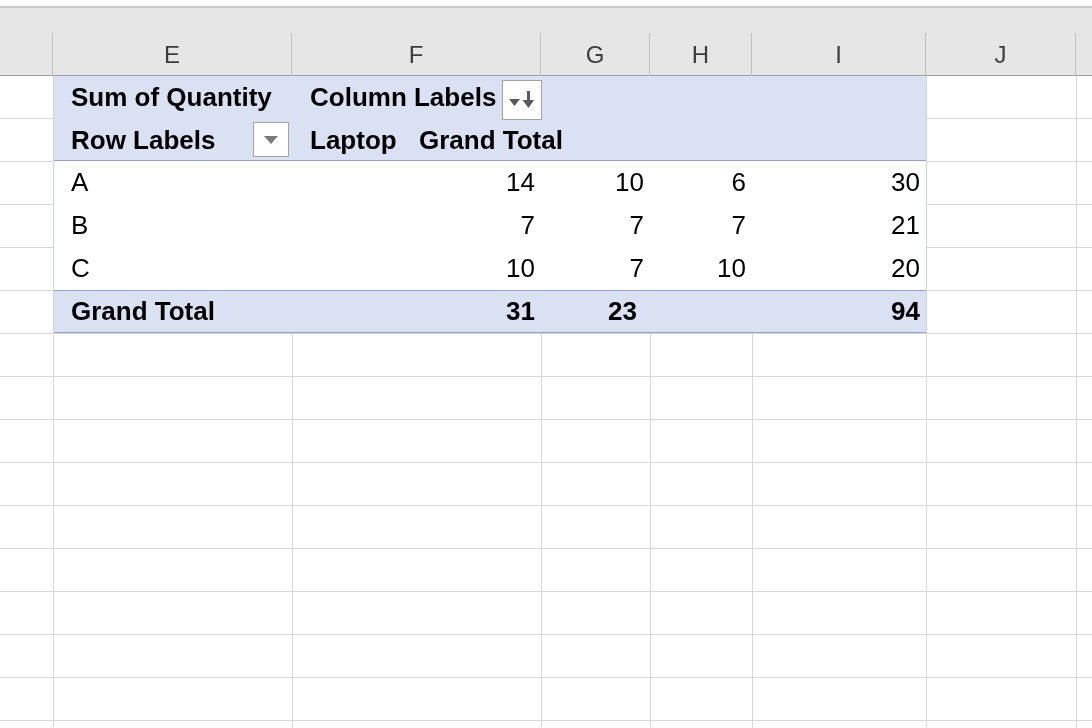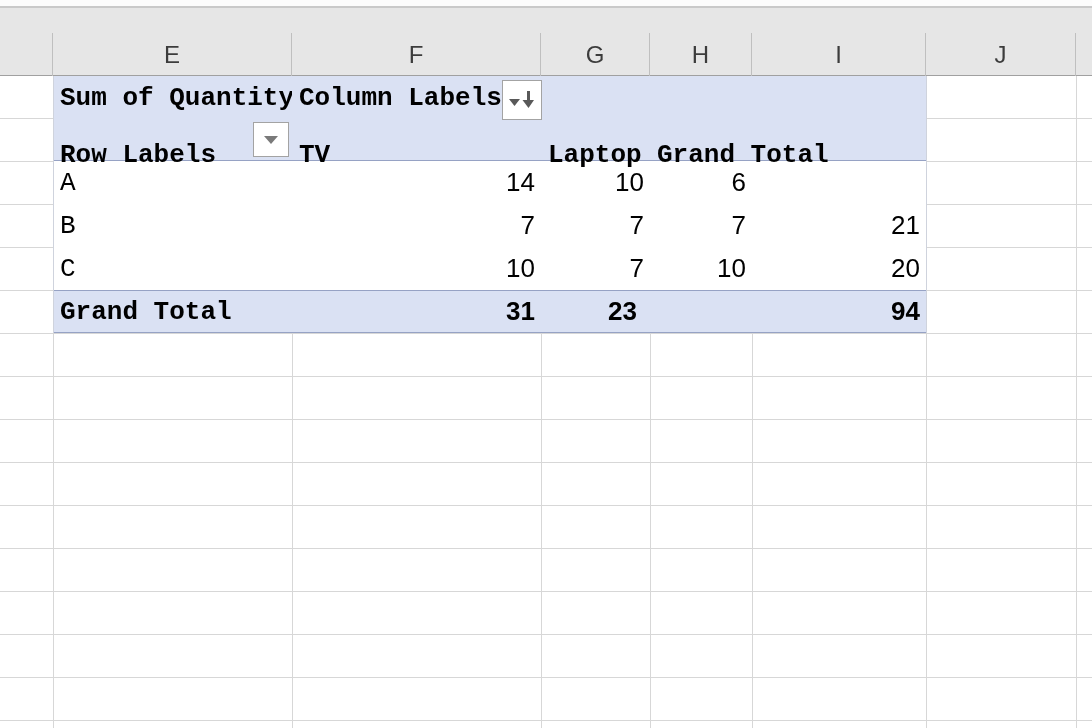--- a/index.html
+++ b/index.html
@@ -30,31 +30,31 @@
   
   .pivot { position:absolute; left:53px; top:76px; width:873px; height:257px;
            background:#fff; z-index:2; font-size:26px; color:#000; }
   .pivot-edge { position:absolute; top:76px; width:1px; height:257px; background:#cfd3dd; z-index:3; }
   .pe-l { left:53px; } .pe-r { left:926px; }
 
   .p-row { position:absolute; left:0; width:873px; display:flex; }
   .hdr-band { position:absolute; left:0; top:0; width:873px; height:85px;
               background:#dae1f3; border-bottom:1px solid #96a2c4; }
   .r1 { top:0;   height:43px; }
-  .r2 { top:58px; height:42px;align-items:flex-end; }
+  .r2 { top:43px; height:42px;align-items:flex-end; }
   .ra { top:85px;  height:43px; }
   .rb { top:128px; height:43px; }
   .rc { top:171px; height:43px; }
   .rt { top:214px; height:43px; background:#dae1f3;
         border-top:1px solid #96a2c4; border-bottom:1px solid #96a2c4; }
 
   .cell { display:flex; align-items:center; height:100%; overflow:hidden; white-space:nowrap; }
   .c-e { width:239px; } .c-f { width:249px; } .c-g { width:109px; } .c-h { width:102px; }
   .c-i { flex:1; }
-  .txt { justify-content:flex-start; padding-left:7px;font-family:Liberation Mono, monospace; }
+  .txt { justify-content:flex-start; padding-left:18px; }
   .num { justify-content:flex-end; padding-right:6px; }
   .b   { font-weight:bold; }
 
   
   .filter-btn { position:absolute; display:flex; align-items:center; justify-content:center;
                 background:#ffffff; border:1px solid #a3a3a3; cursor:pointer; z-index:4; }
   .btn-col { left:449px; top:4px;  width:40px; height:40px; }
   .btn-row { left:200px; top:46px; width:36px; height:35px; }
 </style>
 </head>
@@ -91,30 +91,30 @@
 
     <div class="hdr-band"></div>
 
     <div class="p-row r1">
       <div class="cell c-e txt b">Sum of Quantity</div>
       <div class="cell c-f txt b">Column Labels</div>
     </div>
 
     <div class="p-row r2">
       <div class="cell c-e txt b">Row Labels</div>
-      <div class="cell c-f txt b">TV</div>
       <div class="cell c-g txt b">Laptop</div>
       <div class="cell c-i txt b">Grand Total</div>
     </div>
 
     <div class="p-row ra">
       <div class="cell c-e txt">A</div>
       <div class="cell c-f num">14</div>
       <div class="cell c-g num">10</div>
       <div class="cell c-h num">6</div>
+      <div class="cell c-i num">30</div>
     </div>
 
     <div class="p-row rb">
       <div class="cell c-e txt">B</div>
       <div class="cell c-f num">7</div>
       <div class="cell c-g num">7</div>
       <div class="cell c-h num">7</div>
       <div class="cell c-i num">21</div>
     </div>
 

